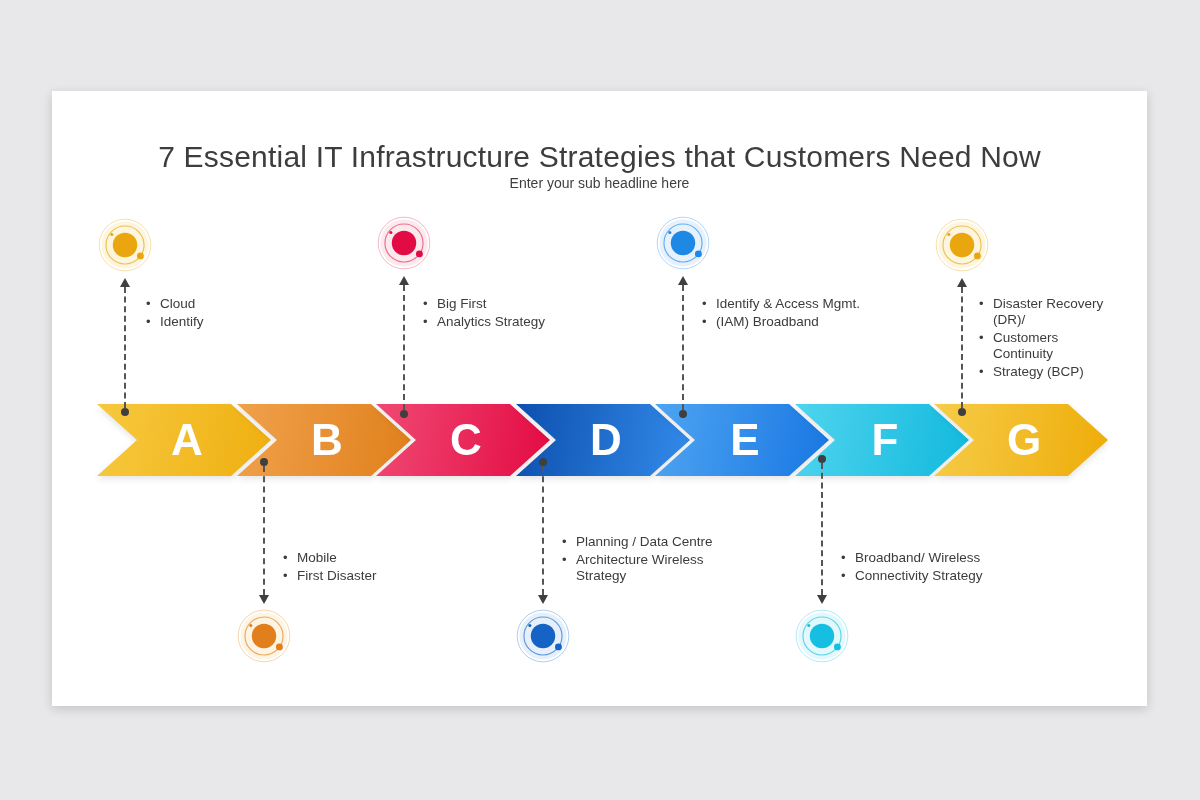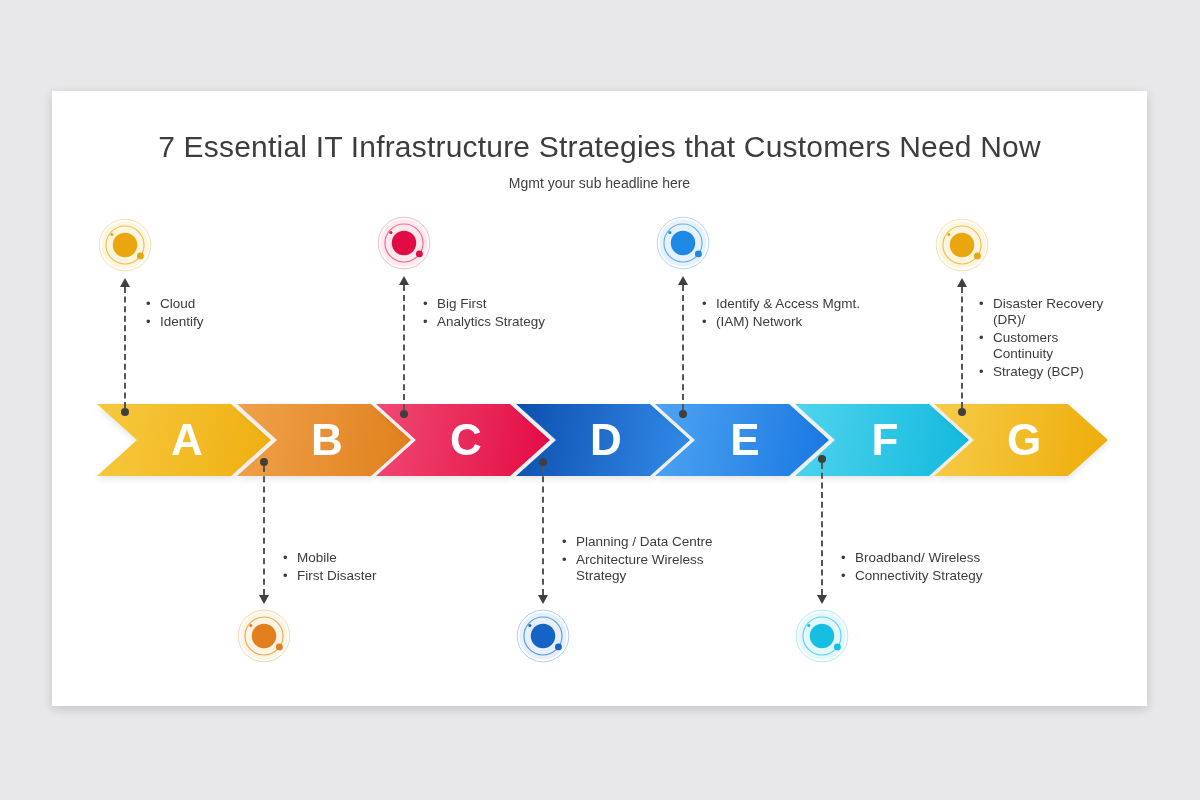--- a/index.html
+++ b/index.html
@@ -6,21 +6,21 @@
   body{
     width:1200px;height:800px;position:relative;overflow:hidden;
     background:#e8e8ea;
     font-family:"Liberation Sans", sans-serif;
   }
   .card{
     position:absolute;left:52px;top:91px;width:1095px;height:615px;
     background:#ffffff;box-shadow:0 3px 10px rgba(0,0,0,0.16);
   }
   .title{
-    position:absolute;left:52px;top:130px;width:1095px;
+    position:absolute;left:52px;top:140px;width:1095px;
     text-align:center;font-size:30px;font-weight:400;color:#3d3d3d;letter-spacing:0.2px;
   }
   .subtitle{
     position:absolute;left:52px;top:175px;width:1095px;
     text-align:center;font-size:14px;color:#3f3f3f;
   }
   
   .chev-wrap{
     position:absolute;top:404px;width:174px;height:72px;
     filter:drop-shadow(0 3px 3px rgba(0,0,0,0.10));
@@ -67,21 +67,21 @@
   .t1{left:283px;top:550px;width:140px}
   .t3{left:562px;top:534px;width:170px}
   .t5{left:841px;top:550px;width:170px}
 </style>
 </head>
 <body>
 
 <div class="card"></div>
 
 <div class="title">7 Essential IT Infrastructure Strategies that Customers Need Now</div>
-<div class="subtitle">Mgmt your sub headline here</div>
+<div class="subtitle">Enter your sub headline here</div>
 
 <div class="chev-wrap w0">
   <div class="chev" style="--a: #f6c93f; --b: #efaf10;">
     <span class="letter">A</span>
   </div>
 </div>
 <div class="chev-wrap w1">
   <div class="chev" style="--a: #f0a14c; --b: #e0801b;">
     <span class="letter">B</span>
   </div>
@@ -269,21 +269,21 @@
     </ul>
   </div>
 <div class="callout t4">
     <ul>
       <li>
         <span class="blt">•</span>
         <span class="btx">Identify &amp; Access Mgmt.</span>
       </li>
       <li>
         <span class="blt">•</span>
-        <span class="btx">(IAM) Network</span>
+        <span class="btx">(IAM) Broadband</span>
       </li>
     </ul>
   </div>
 <div class="callout t5">
     <ul>
       <li>
         <span class="blt">•</span>
         <span class="btx">Broadband/ Wireless</span>
       </li>
       <li>

